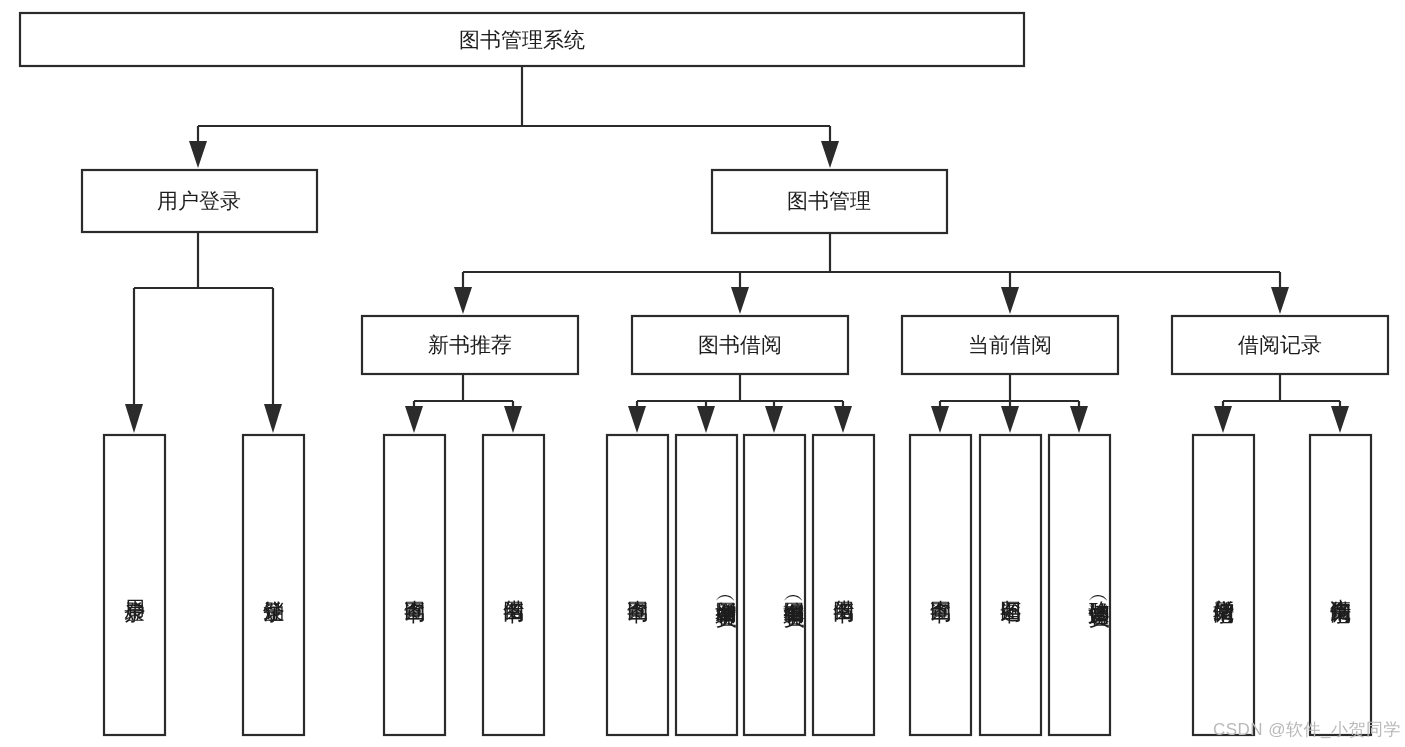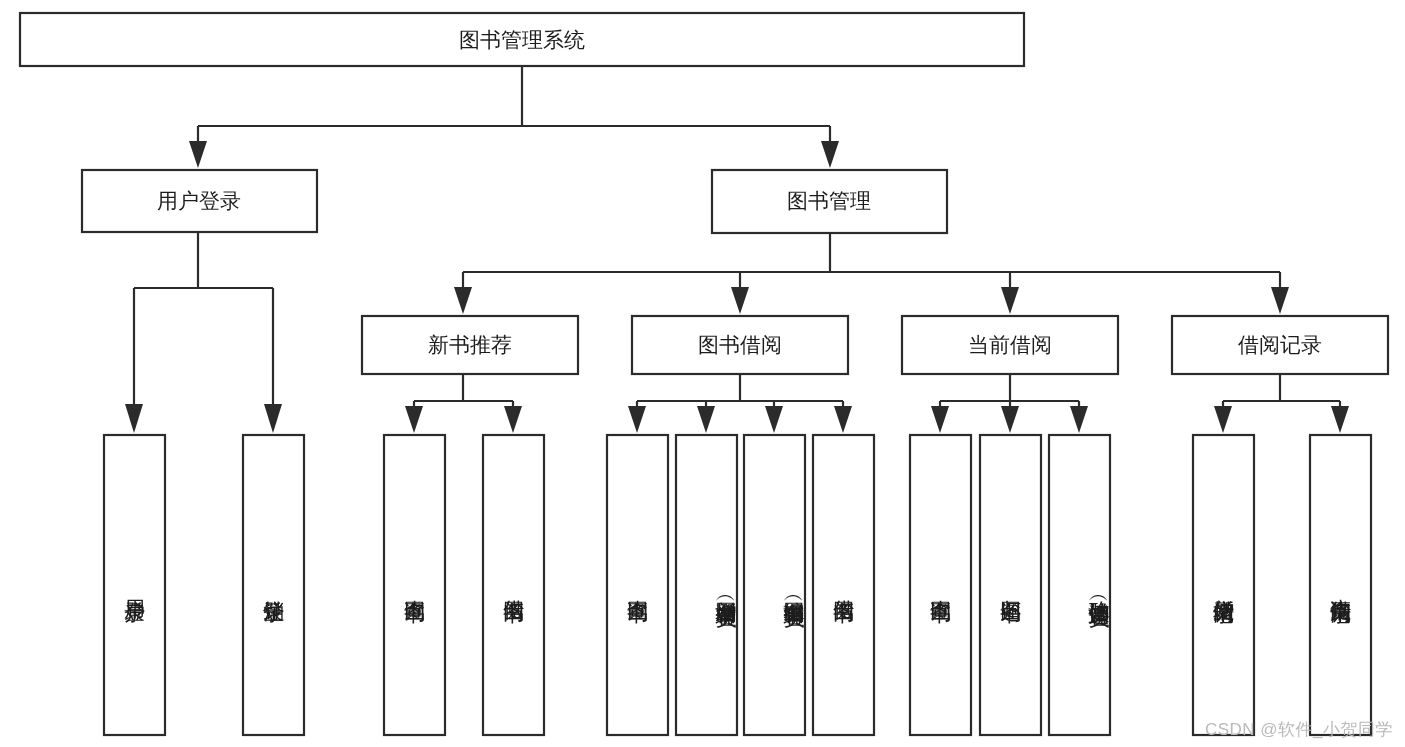--- a/index.html
+++ b/index.html
@@ -59,21 +59,21 @@
     color: #1d1d1d;
     letter-spacing: 1px;
     white-space: nowrap;
     display: flex;
     align-items: center;
     justify-content: center;
     pointer-events: none;
   }
   .watermark {
     position: absolute;
-    right: 12px;
+    right: 4px;
     bottom: 6px;
     font-family: "Liberation Sans", "DejaVu Sans", sans-serif;
     font-size: 17px;
     color: #b9b9b9;
     letter-spacing: 0.5px;
     white-space: nowrap;
   }
 </style>
 </head>
 <body>

